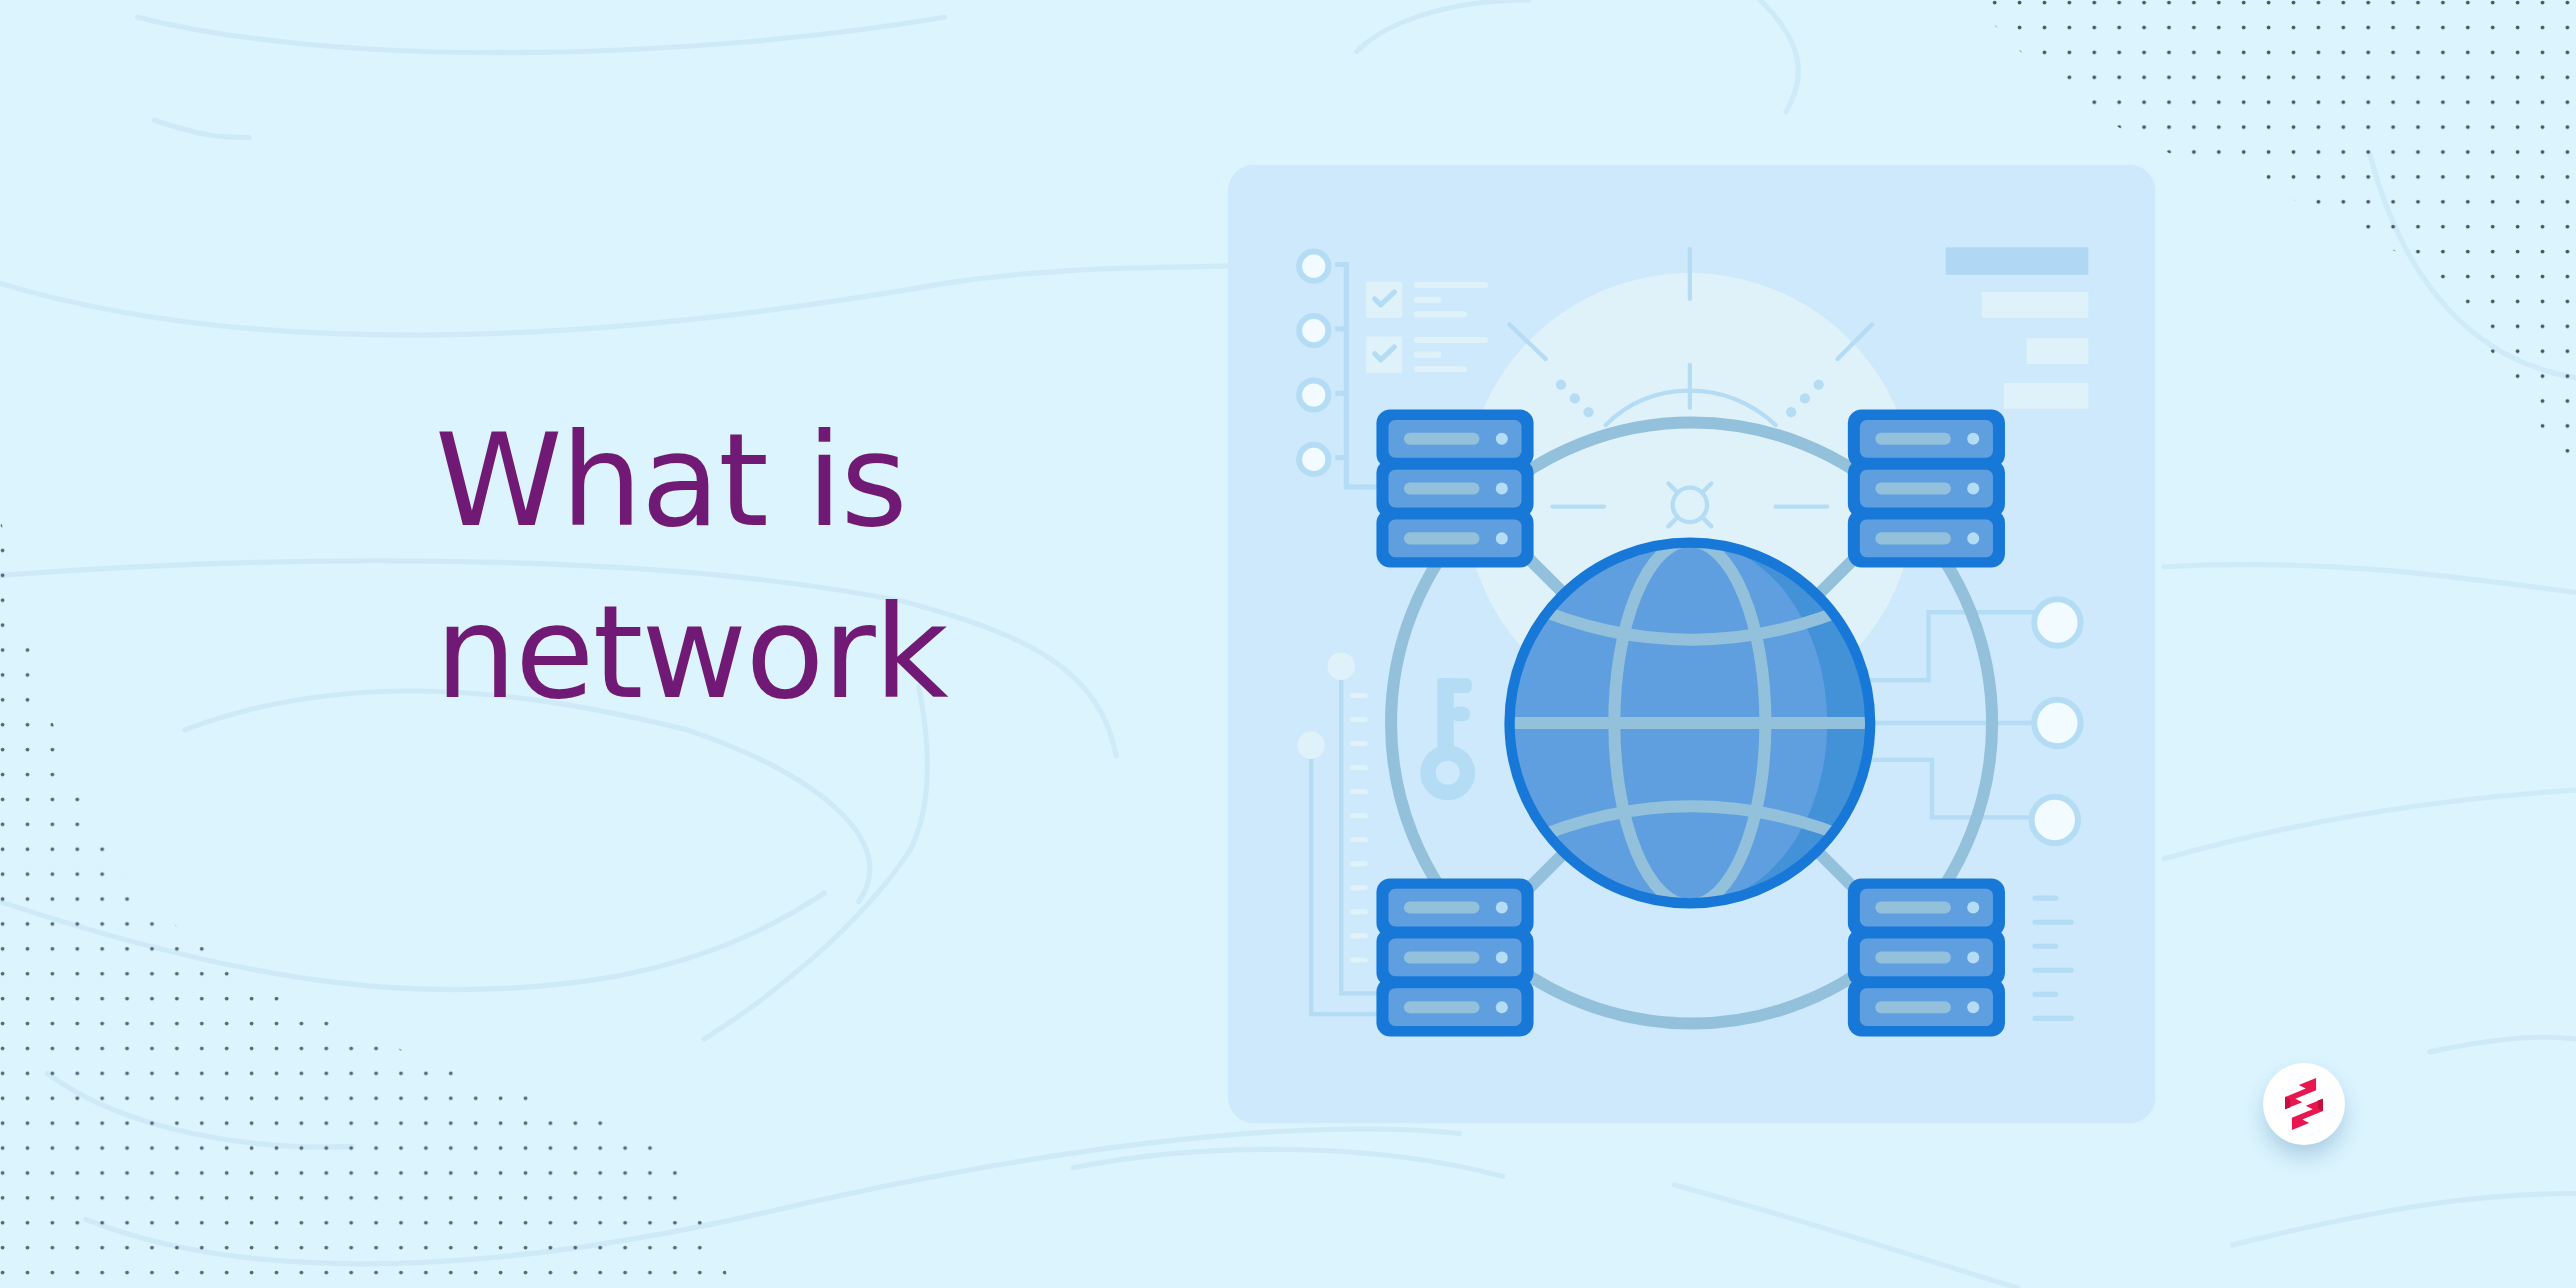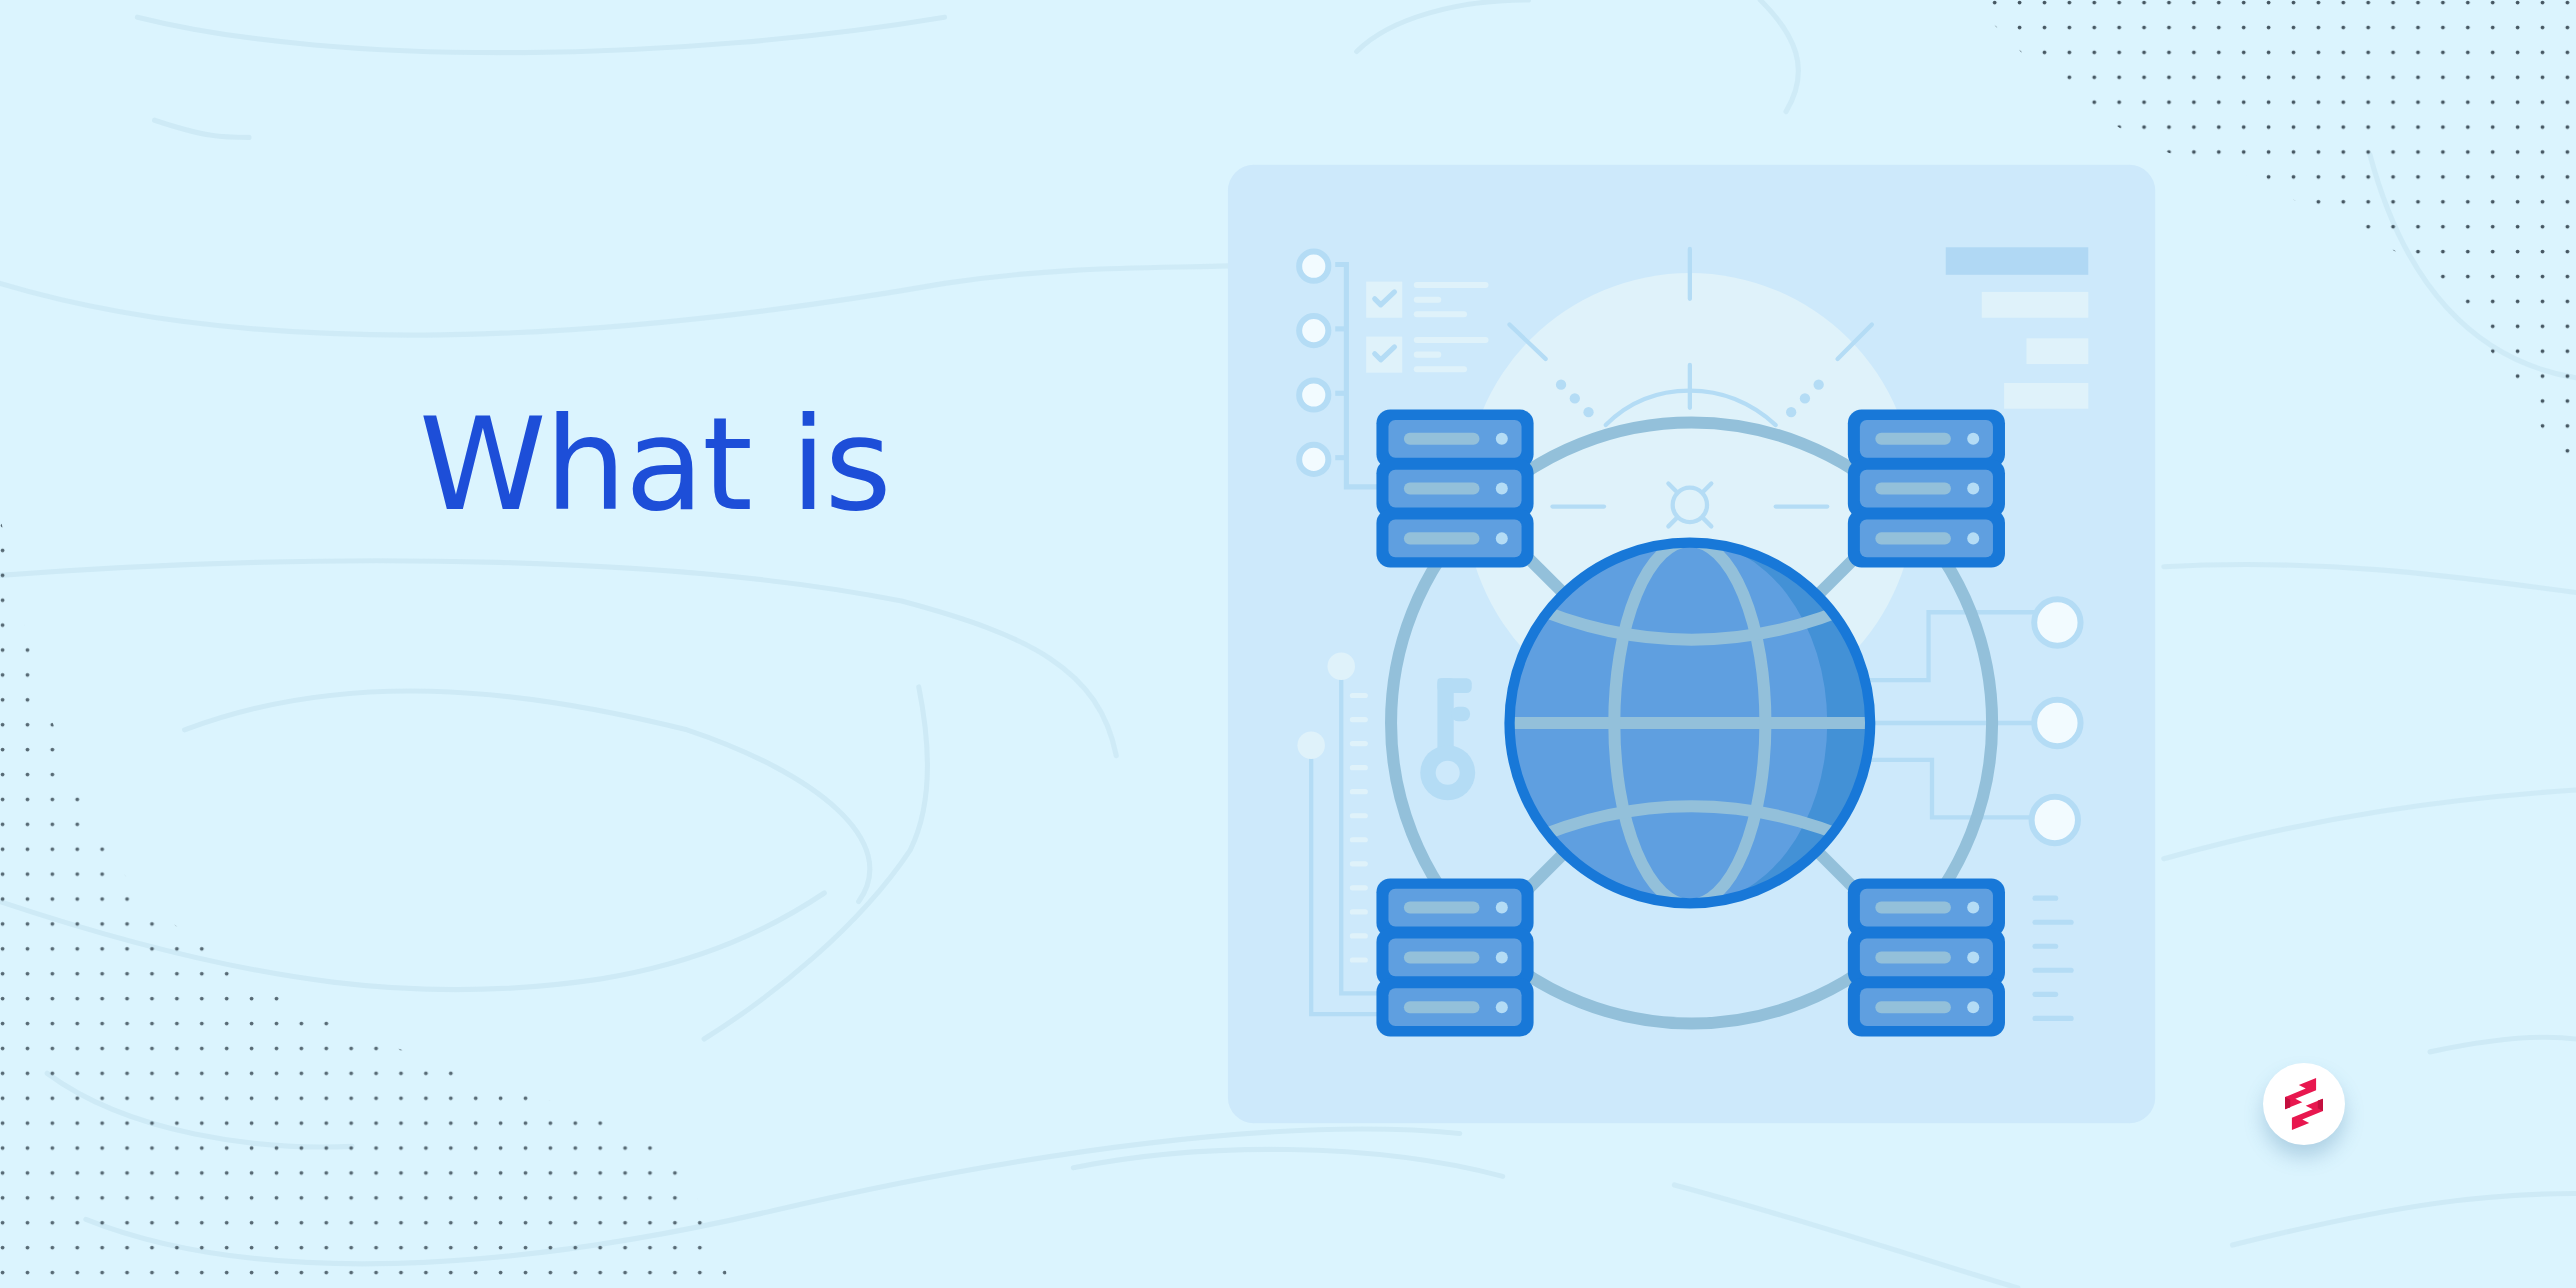--- a/index.html
+++ b/index.html
@@ -1,18 +1,18 @@
 <!DOCTYPE html>
 <html style="font-size:13.7px"><head>
 <meta charset="utf-8">
 <style>
   html,body{margin:0;padding:0;}
   body{width:2576px;height:1288px;overflow:hidden;background:#dbf4fe;position:relative;font-family:"DejaVu Sans","Liberation Sans",sans-serif;}
   .bg-svg{position:absolute;left:0;top:0;width:2576px;height:1288px;}
-  .title{position:absolute;left:419px;top:378px;margin:0;font-family:"DejaVu Sans","Liberation Sans",sans-serif;font-weight:500;font-size:129px;line-height:172px;color:#1d4ed8;letter-spacing:-1.7px;}
+  .title{position:absolute;left:419px;top:378px;margin:16px;font-family:"DejaVu Sans","Liberation Sans",sans-serif;font-weight:500;font-size:129px;line-height:172px;color:#701a75;letter-spacing:-1.7px;}
   .title span{display:block;}
   .logo{position:absolute;left:2263px;top:1063px;width:82px;height:82px;border-radius:50%;background:#ffffff;box-shadow:0 12px 19px rgba(60,120,160,0.28);display:flex;align-items:center;justify-content:center;}
 </style>
 </head>
 <body>
 
 <svg class="bg-svg" viewBox="0 0 3000 1500" xmlns="http://www.w3.org/2000/svg">
   <defs>
     <pattern id="dots" width="29" height="29" patternUnits="userSpaceOnUse">
       <circle cx="3" cy="3" r="2.2" fill="#2a3a45"></circle>
@@ -45,20 +45,21 @@
     <path d="M1250 1360 C1400 1330 1600 1330 1750 1370"></path>
     <path d="M2760 180 C2800 330 2880 420 3000 440"></path>
   </g>
 
   <rect x="2300" y="0" width="700" height="560" fill="url(#dots)" clip-path="url(#dotsTR)" opacity="0.85"></rect>
   <rect x="0" y="600" width="900" height="900" fill="url(#dots)" clip-path="url(#dotsBL)" opacity="0.75"></rect>
 </svg>
 
 <h1 class="title">
   <span>What is</span>
+  <span>network</span>
 </h1>
 
 <svg class="bg-svg" viewBox="0 0 3000 1500" xmlns="http://www.w3.org/2000/svg">
   <defs>
     <clipPath id="globeClip">
         <circle cx="1968" cy="842" r="206"></circle>
       </clipPath>
     <g id="serverUnit">
       <rect x="0" y="0" width="183" height="68" rx="16" fill="#1878d8"></rect>
       <rect x="14" y="12" width="155" height="44" rx="8" fill="#5f9fe0"></rect>

